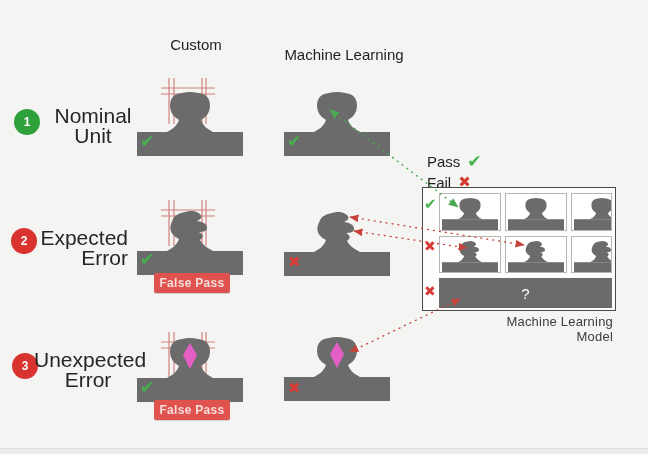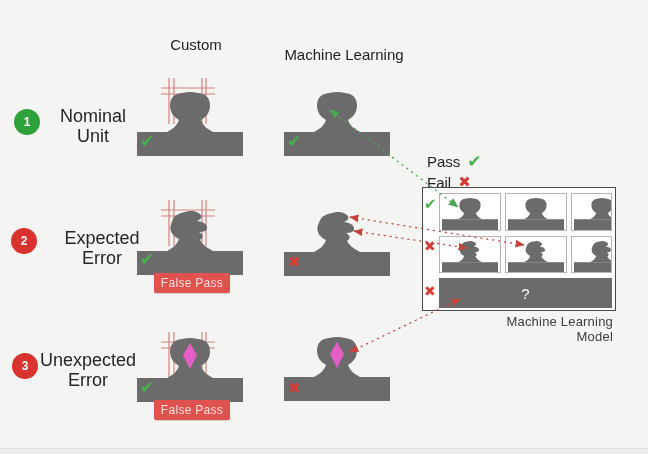--- a/index.html
+++ b/index.html
@@ -1,30 +1,30 @@
 <!DOCTYPE html>
 <html><head>
 <meta charset="utf-8">
 <style>
   html,body{margin:0;padding:0;background:#dcdcdc;}
   #stage{position:relative;width:648px;height:454px;background:#f4f5f2;overflow:hidden;
          font-family:"Liberation Sans","DejaVu Sans",sans-serif;color:#262626;}
   .abs{position:absolute;}
   .hdr{font-size:15px;line-height:20px;text-align:center;color:#1f1f1f;font-weight:500;}
-  .row-label{font-size:18px;line-height:20px;text-align:center;color:#262626;font-weight:500;}
+  .row-label{font-size:21px;line-height:20px;text-align:center;color:#262626;font-weight:500;}
   .badge{width:26px;height:26px;border-radius:50%;color:#fff;font-size:12px;font-weight:bold;
          display:flex;align-items:center;justify-content:center;}
   .badge.green{background:#2fa13a;}
   .badge.red{background:#d8332e;}
   .icon{font-family:"DejaVu Sans",sans-serif;font-weight:bold;line-height:1;}
   .check{color:#45b24b;font-size:17px;}
   .cross{color:#d63c35;font-size:15px;}
   .false-pass{background:#e0524e;color:#f6dedb;font-size:12px;letter-spacing:.3px;
               width:76px;height:20px;border-radius:2px;display:flex;align-items:center;
-              justify-content:center;box-shadow:0 1px 1px rgba(0,0,0,.15);}
+              justify-content:center;box-shadow:0 1px 1px rgba(0,0,0,.15);font-weight:bold;}
   .legend-line{font-size:15px;color:#1f1f1f;display:flex;align-items:center;gap:7px;font-weight:500;justify-content:flex-end;}
   .model-box{width:194px;height:124px;background:#fdfdfc;border:1px solid #4a4a4a;box-sizing:border-box;}
   .card{position:absolute;background:#ffffff;border:1px solid #b5b5b5;box-sizing:border-box;overflow:hidden;}
   .unknown-bar{position:absolute;background:#6b6b6b;color:#fff;display:flex;align-items:center;
                justify-content:center;font-size:15px;font-weight:500;}
   .model-caption{font-size:13px;color:#3d3d3d;text-align:right;letter-spacing:.2px;}
   .overlay{position:absolute;left:0;top:0;pointer-events:none;}
   .bottom-strip{left:0;top:448px;width:648px;height:6px;background:#ebedeb;border-top:1px solid #e0e2e0;}
 </style>
 </head>
@@ -76,21 +76,21 @@
   <svg class="abs" style="left:137px;top:92px;" width="106" height="64">
       <use href="#u-nominal"></use>
     </svg>
   <span class="abs icon check" style="left:140px;top:133px;">✔</span>
   <svg class="abs" style="left:284px;top:92px;" width="106" height="64">
       <use href="#u-nominal"></use>
     </svg>
   <span class="abs icon check" style="left:287px;top:133px;">✔</span>
 
   <div class="abs badge red" style="left:11px;top:228px;">2</div>
-  <div class="abs row-label" style="left:58px;top:228px;width:88px;">
+  <div class="abs row-label" style="left:40px;top:228px;width:88px;text-align:right;">
     <div>Expected</div>
     <div>Error</div>
   </div>
   <svg class="abs" style="left:159px;top:200px;" width="58" height="48">
       <use href="#crosshair"></use>
     </svg>
   <svg class="abs" style="left:137px;top:211px;" width="106" height="64">
       <use href="#u-expected"></use>
     </svg>
   <span class="abs icon check" style="left:140px;top:251px;">✔</span>

